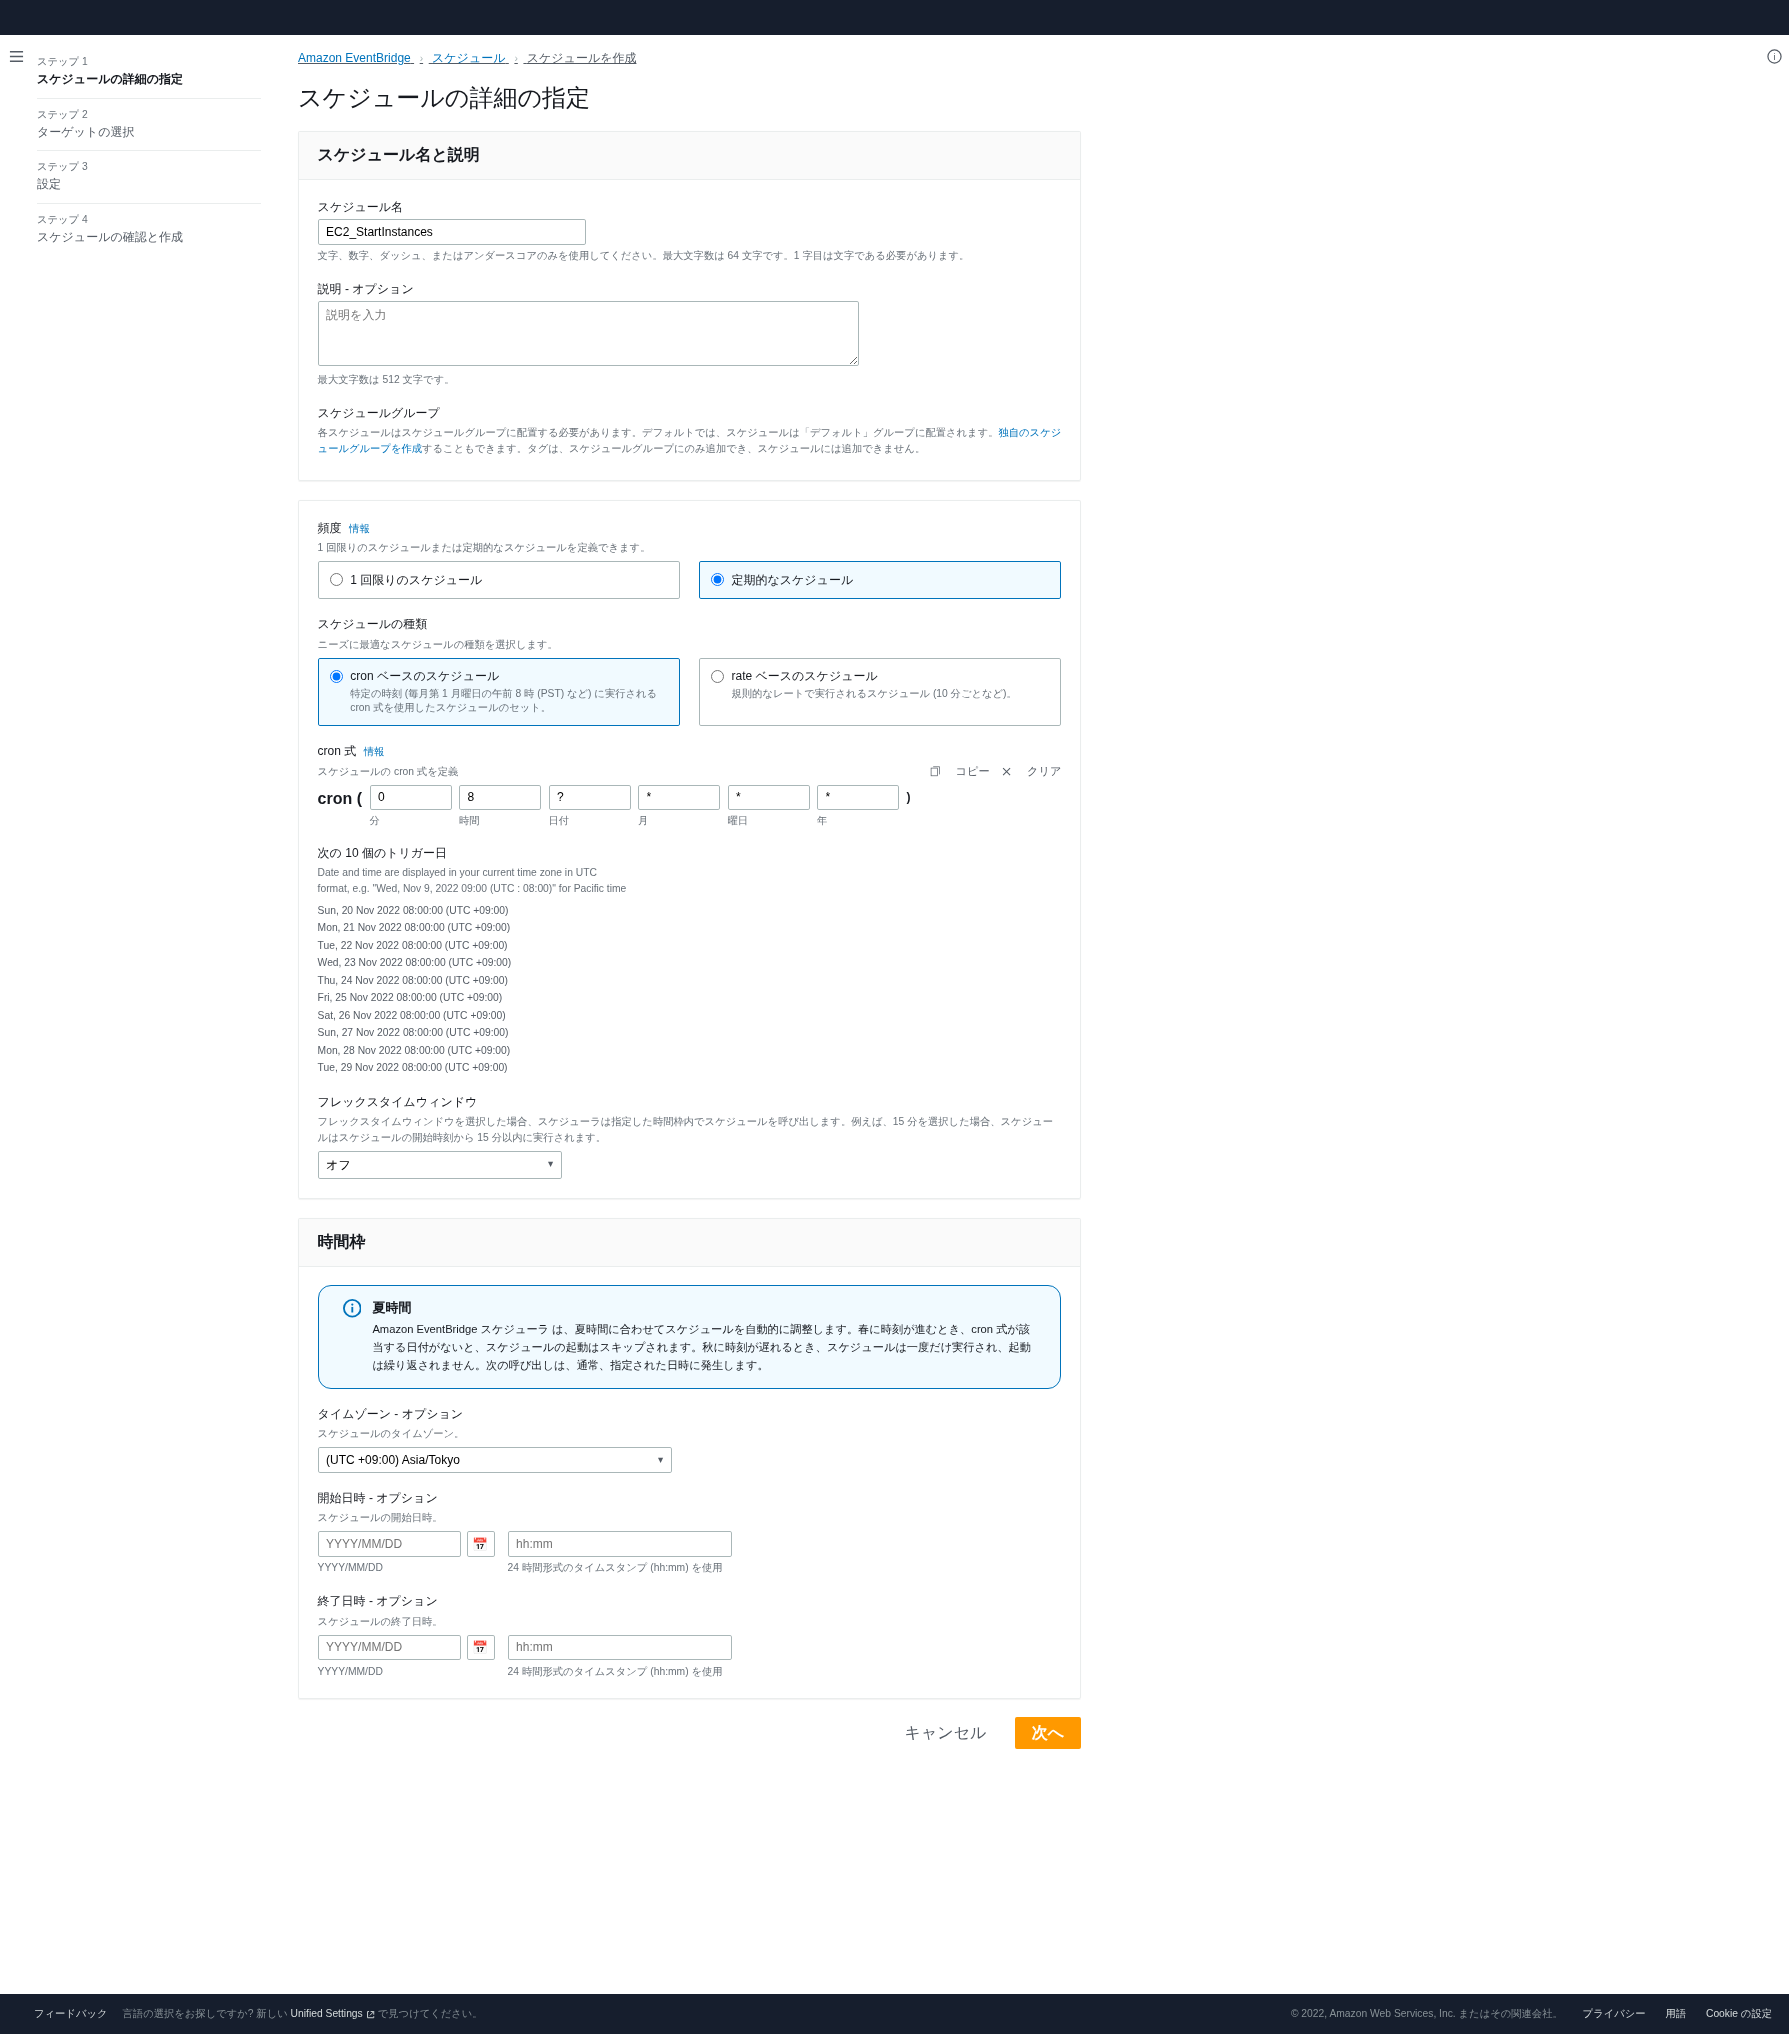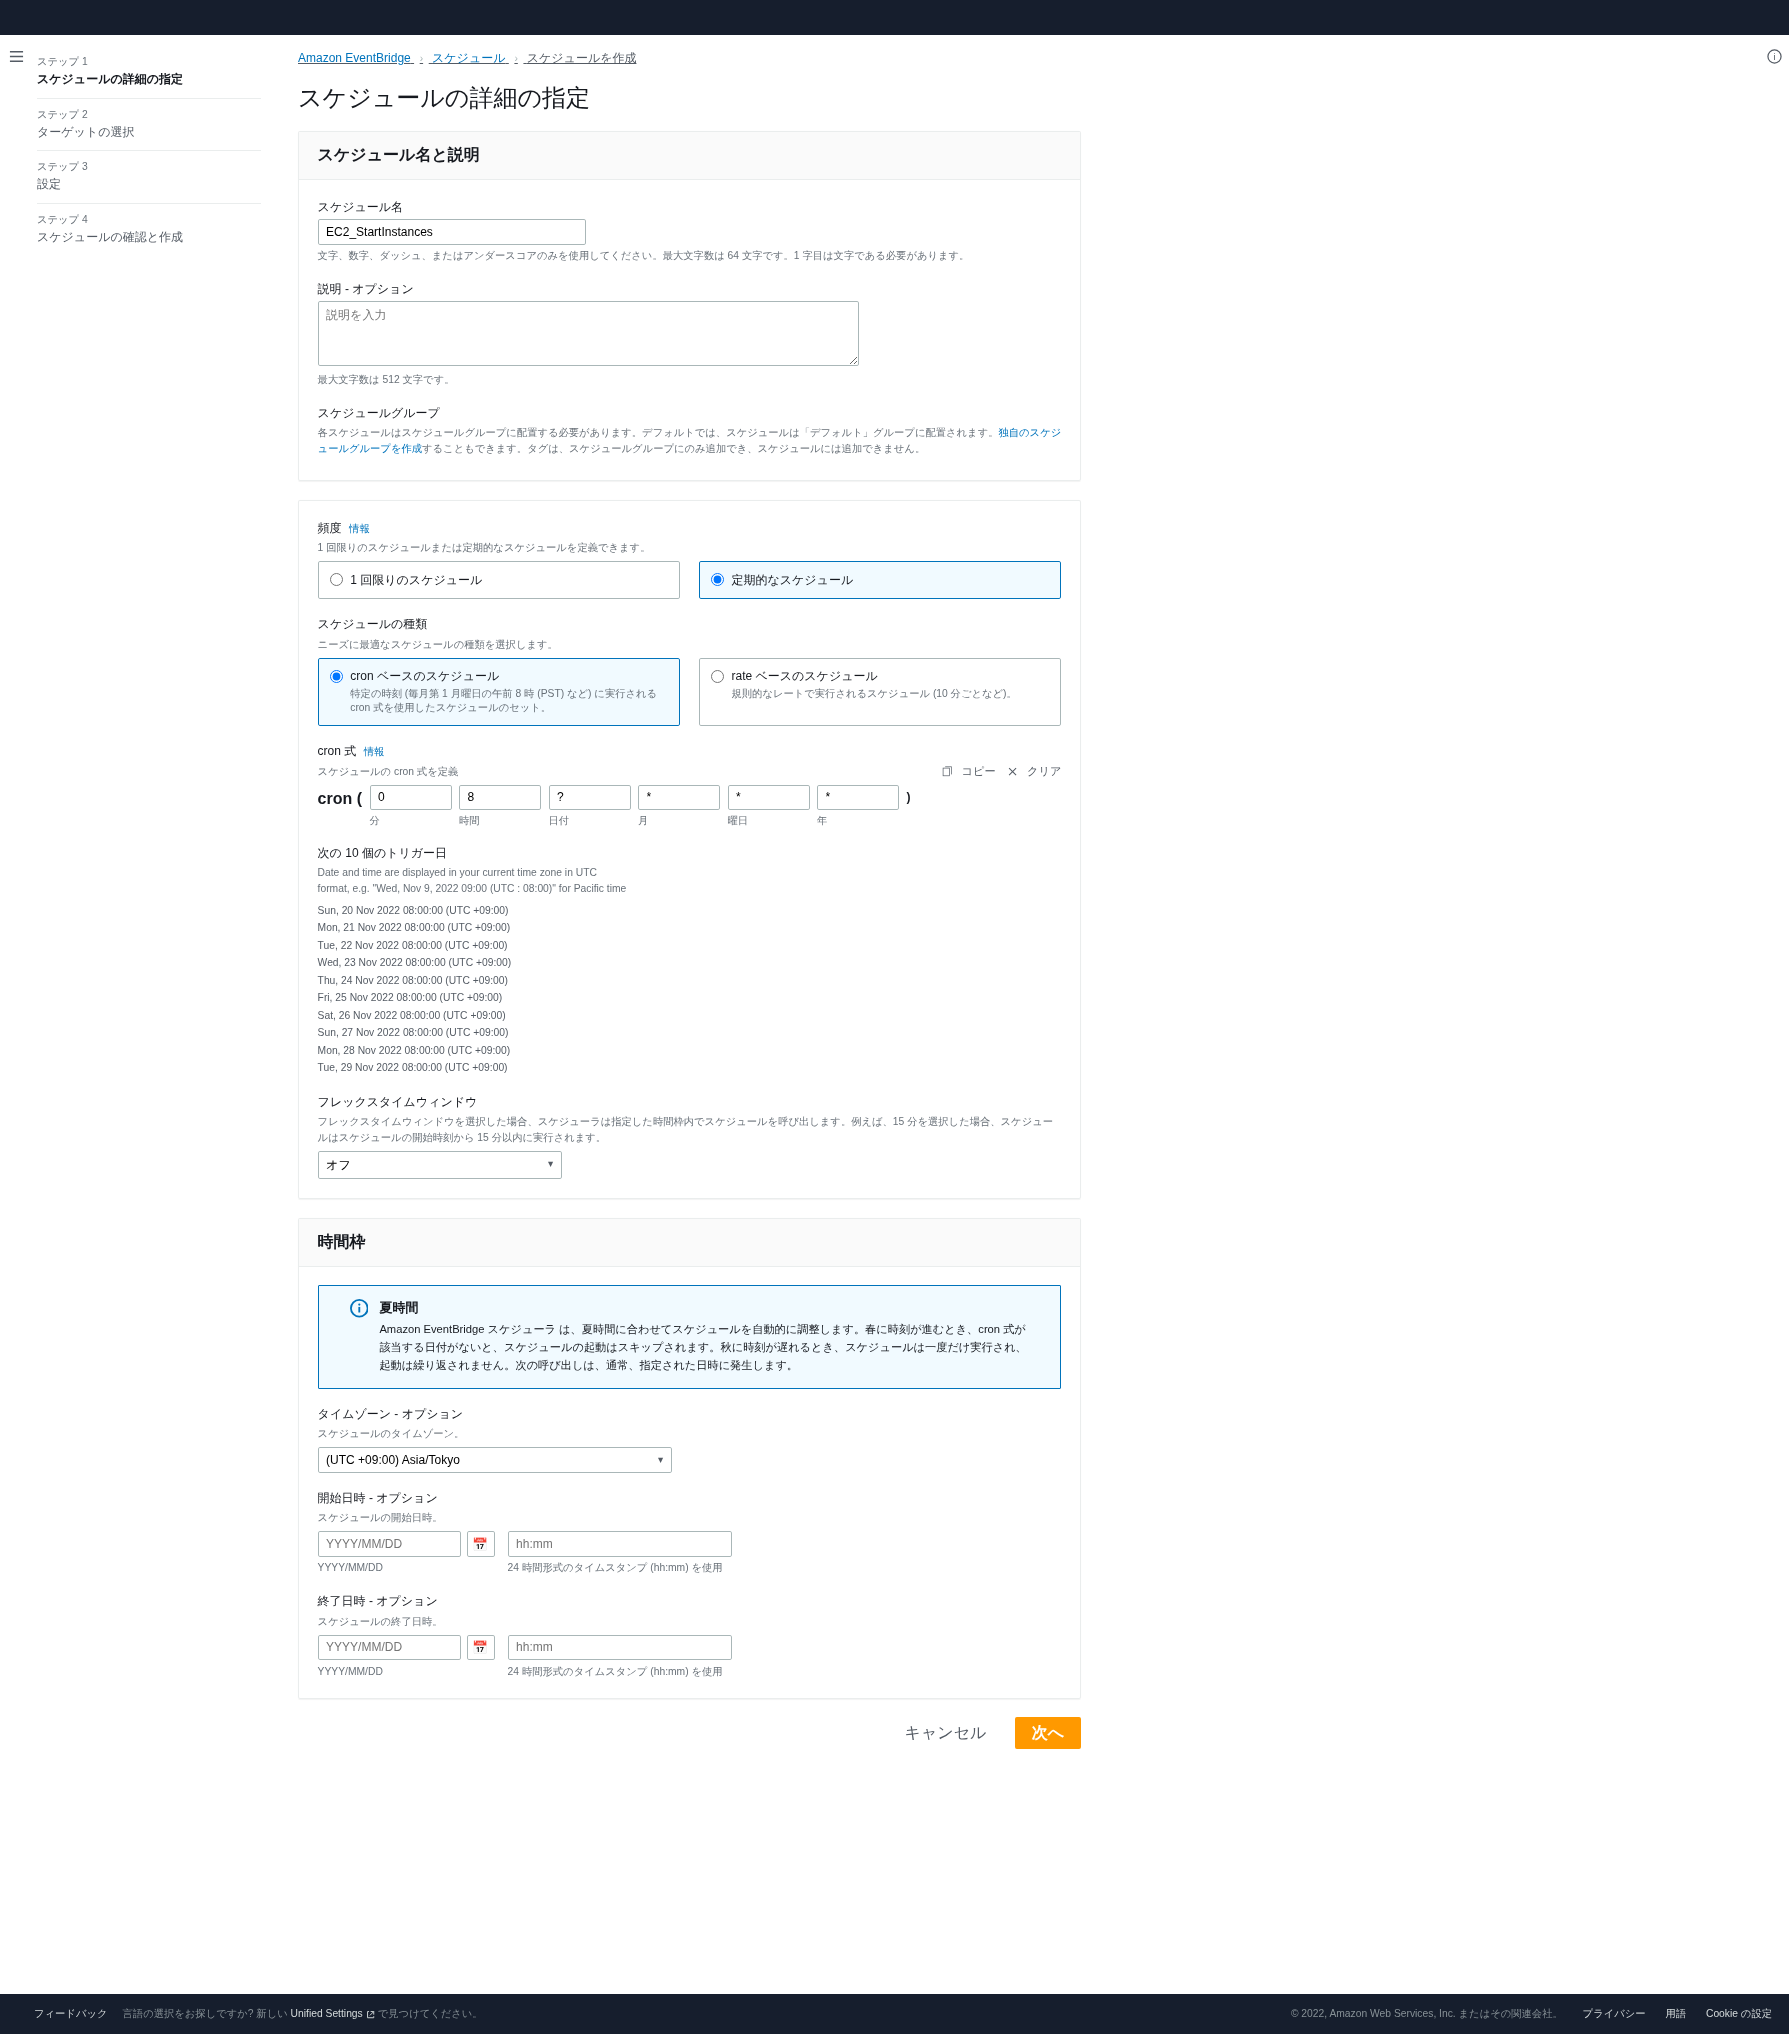--- a/index.html
+++ b/index.html
@@ -45,23 +45,23 @@
 .radio-tile input { margin-top: 1.9px; }
 .radio-tile .rt-title { font-size: 12px; font-weight: 400; }
 .radio-tile .rt-desc { font-size: 10.3px; color: #687078; margin-top: 1.9px; line-height: 1.4; }
 .cron-row { display: flex; align-items: flex-start; gap: 7.5px; margin-top: 5.6px; }
 .cron-label { font-weight: 700; font-size: 16px; padding-top: 5.6px; }
 .cron-field { width: 82px; }
 .cron-field input { width: 100%; text-align: left; }
 .cron-field .sublabel { font-size: 10.3px; color: #687078; margin-top: 3.7px; }
 .cron-close { font-weight: 700; font-size: 12px; padding-top: 5.6px; }
 .cron-actions { margin-left: auto; font-size: 11.2px; color: #545b64; display: flex; gap: 11.2px; }
-.cron-actions span { cursor: pointer; display: flex; align-items: center; gap: 9px; }
+.cron-actions span { cursor: pointer; display: flex; align-items: center; gap: 15px; }
 .trigger-list { font-size: 10.3px; color: #545b64; line-height: 1.7; margin-top: 5.6px; }
-.alert-box { border: 0.9px solid #0073bb; border-radius: 1px; padding: 13px 31px; display: flex; gap: 11.2px; background: #f1faff; margin-bottom: 17px; }
+.alert-box { border: 0.9px solid #0073bb; border-radius: 13px; padding: 13px 24px; display: flex; gap: 11.2px; background: #f1faff; margin-bottom: 17px; }
 .alert-icon { color: #0073bb; flex-shrink: 0; }
 .alert-title { font-weight: 700; font-size: 13px; margin-bottom: 3.7px; }
 .alert-text { font-size: 11.2px; line-height: 1.6; }
 .dt-row { display: flex; gap: 13px; align-items: flex-start; }
 .dt-col-date { width: 177px; }
 .dt-date-wrap { display: flex; gap: 5.6px; }
 .dt-date-wrap input { flex: 1; }
 .cal-btn { border: 0.9px solid #aab7b8; background: #fff; border-radius: 1.9px; width: 28px; display: flex; align-items: center; justify-content: center; cursor: pointer; font-size: 13px; }
 .dt-col-time { width: 224px; }
 .button-row { display: flex; justify-content: flex-end; gap: 11.2px; padding: 0 0 28px 0; }

